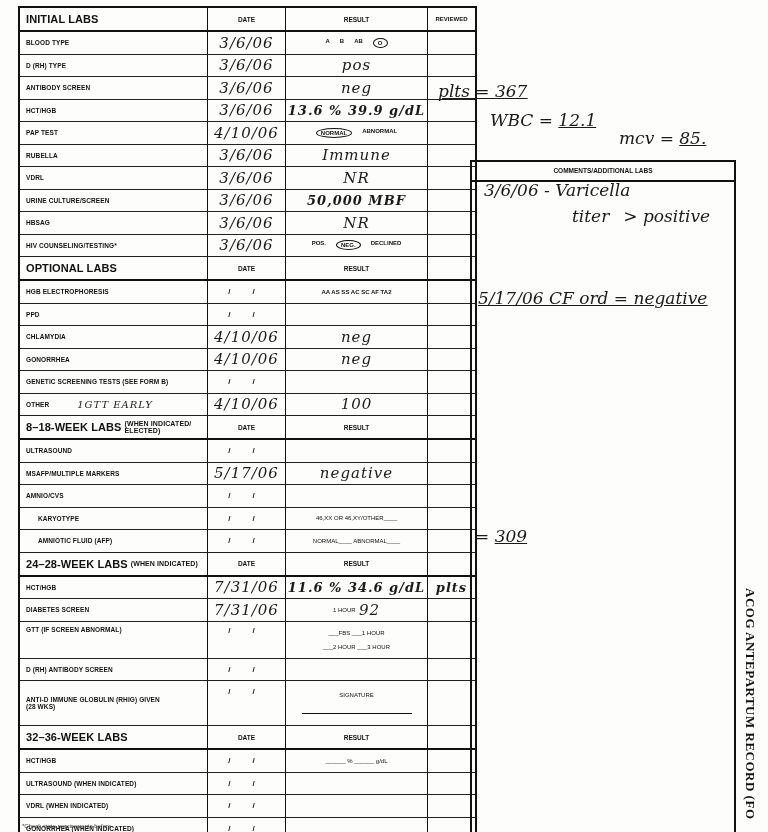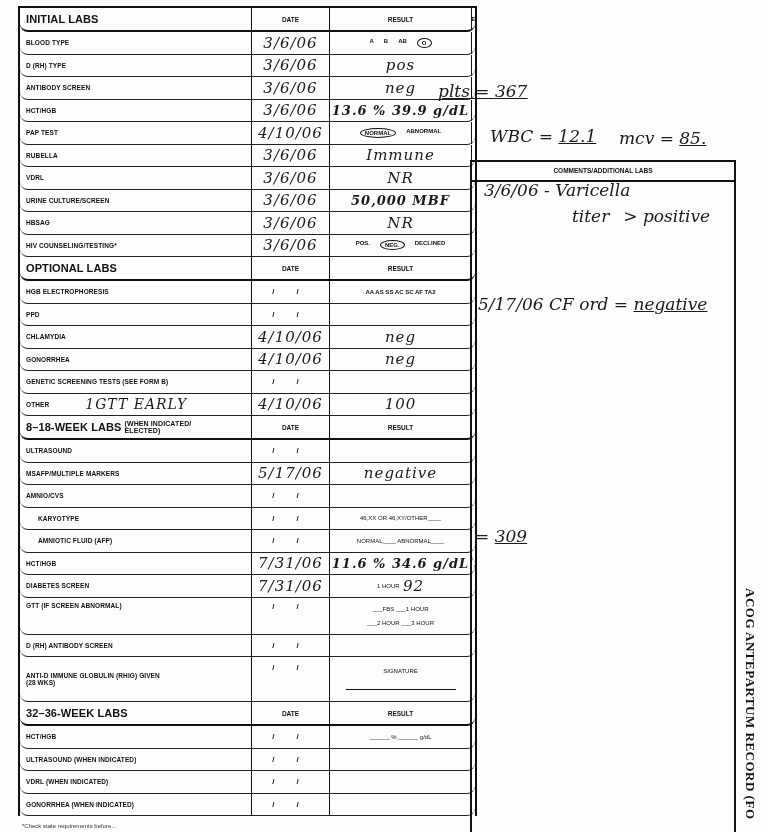--- a/index.html
+++ b/index.html
@@ -1,32 +1,32 @@
 <!DOCTYPE html>
 <html><head>
 <meta charset="utf-8">
 <style>
   html,body{margin:0;padding:0;}
   body{width:768px;height:832px;background:#fdfdfb;position:relative;overflow:hidden;font-family:"Liberation Sans",sans-serif;color:#111;}
   .form{position:absolute;left:18px;top:6px;width:455px;border:2px solid #111;border-bottom:none;}
-  .row{display:flex;border-bottom:1.5px solid #222;height:21.5px;align-items:stretch;border-radius:8px;}
+  .row{display:flex;border-bottom:1.5px solid #222;height:21.5px;align-items:stretch;}
   .row.sec{height:22px;border-bottom:2px solid #111;}
   .row.tall{height:36px;}
   .row.tall2{height:44px;}
   .c{box-sizing:border-box;display:flex;align-items:center;overflow:hidden;white-space:nowrap;}
   .lab{width:187px;padding-left:6px;font-size:6.5px;font-weight:bold;text-transform:uppercase;letter-spacing:.1px;}
-  .dat{width:78px;border-left:1.5px solid #111;justify-content:center;margin-left:44px;}
+  .dat{width:78px;border-left:1.5px solid #111;justify-content:center;}
   .res{width:142px;border-left:1.5px solid #111;justify-content:center;font-size:6px;font-weight:bold;}
   .rev{flex:1;border-left:1.5px solid #111;justify-content:center;font-size:6px;font-weight:bold;text-align:right;}
   .sec .lab{font-size:11px;font-weight:900;}
   .sec .dat,.sec .res{font-size:6.5px;font-weight:bold;}
   .hw{font-family:"DejaVu Serif",serif;font-style:italic;font-size:15px;font-weight:normal;color:#1a1a1a;letter-spacing:1px;}
   .hw.sm{font-size:13px;font-weight:bold;}
   .slash{font-size:8px;font-weight:bold;letter-spacing:10px;}
-  .lab .hw{margin-left:36px;font-size:14px;}
+  .lab .hw{margin-left:28px;font-size:10px;}
   .circ{border:1.2px solid #111;border-radius:50%;padding:1px 4px;}
   .opts{display:flex;gap:10px;justify-content:center;width:100%;}
   .sub{font-size:7px;font-weight:bold;margin-left:3px;text-transform:uppercase;line-height:7px;}
   .indent{padding-left:18px;}
   .note{position:absolute;font-family:"DejaVu Serif",serif;font-style:italic;font-size:17px;color:#1a1a1a;white-space:nowrap;}
   .note u{text-decoration:underline;}
   .comments{position:absolute;left:470px;top:160px;width:262px;height:672px;border:2px solid #111;border-bottom:none;}
   .comments .hdr{height:18px;border-bottom:2px solid #111;font-size:6.5px;font-weight:bold;text-align:center;line-height:18px;text-transform:uppercase;}
   .vert{position:absolute;left:742px;top:588px;writing-mode:vertical-rl;font-family:"Liberation Serif",serif;font-weight:bold;font-size:13px;letter-spacing:.5px;white-space:nowrap;}
   .foot{position:absolute;left:22px;top:823px;font-size:6px;color:#333;}
@@ -202,20 +202,29 @@
     <div class="c res" style="font-weight:normal">46,XX OR 46,XY/OTHER____</div>
     <div class="c rev"></div>
   </div>
   <div class="row">
     <div class="c lab indent">AMNIOTIC FLUID (AFP)</div>
     <div class="c dat slash">/ /</div>
     <div class="c res" style="font-weight:normal">NORMAL____ ABNORMAL____</div>
     <div class="c rev"></div>
   </div>
 
+  <div class="row sec">
+    <div class="c lab">
+        <span>24–28-WEEK LABS</span>
+        <span class="sub">(WHEN INDICATED)</span>
+      </div>
+    <div class="c dat">DATE</div>
+    <div class="c res">RESULT</div>
+    <div class="c rev"></div>
+  </div>
   <div class="row">
     <div class="c lab">HCT/HGB</div>
     <div class="c dat hw">7/31/06</div>
     <div class="c res hw sm">11.6 % 34.6 g/dL</div>
     <div class="c rev hw sm">plts</div>
   </div>
   <div class="row">
     <div class="c lab">DIABETES SCREEN</div>
     <div class="c dat hw">7/31/06</div>
     <div class="c res"><span style="font-weight:normal">1 HOUR</span>&nbsp;&nbsp;<span class="hw">92</span></div>
@@ -277,25 +286,25 @@
   <div class="row">
     <div class="c lab">GONORRHEA (WHEN INDICATED)</div>
     <div class="c dat slash">/ /</div>
     <div class="c res"></div>
     <div class="c rev"></div>
   </div>
 
 </div>
 
 <div class="note" style="left:438px;top:81px;text-decoration:underline;"><span>plts = </span><u>367</u></div>
-<div class="note" style="left:490px;top:126px;"><span>WBC = </span><u>12.1</u></div>
+<div class="note" style="left:490px;top:110px;"><span>WBC = </span><u>12.1</u></div>
 <div class="note" style="left:619px;top:128px;"><span>mcv = </span><u>85.</u></div>
 <div class="note" style="left:475px;top:526px;"><span>= </span><u>309</u></div>
 
 <div class="comments">
   <div class="hdr">COMMENTS/ADDITIONAL LABS</div>
   <div class="note" style="left:12px;top:18px;"><span>3/6/06 - Varicella</span></div>
   <div class="note" style="left:100px;top:44px;"><span>titer</span><span style="margin-left:14px;">&gt; positive</span></div>
-  <div class="note" style="left:6px;top:132px;"><span>5/17/06 CF ord = </span><u>negative</u></div>
+  <div class="note" style="left:6px;top:126px;text-decoration:underline;"><span>5/17/06 CF ord = </span><u>negative</u></div>
 </div>
 
 <div class="vert">ACOG ANTEPARTUM RECORD (FO</div>
 <div class="foot">*Check state requirements before...</div>
 
 </body></html>

